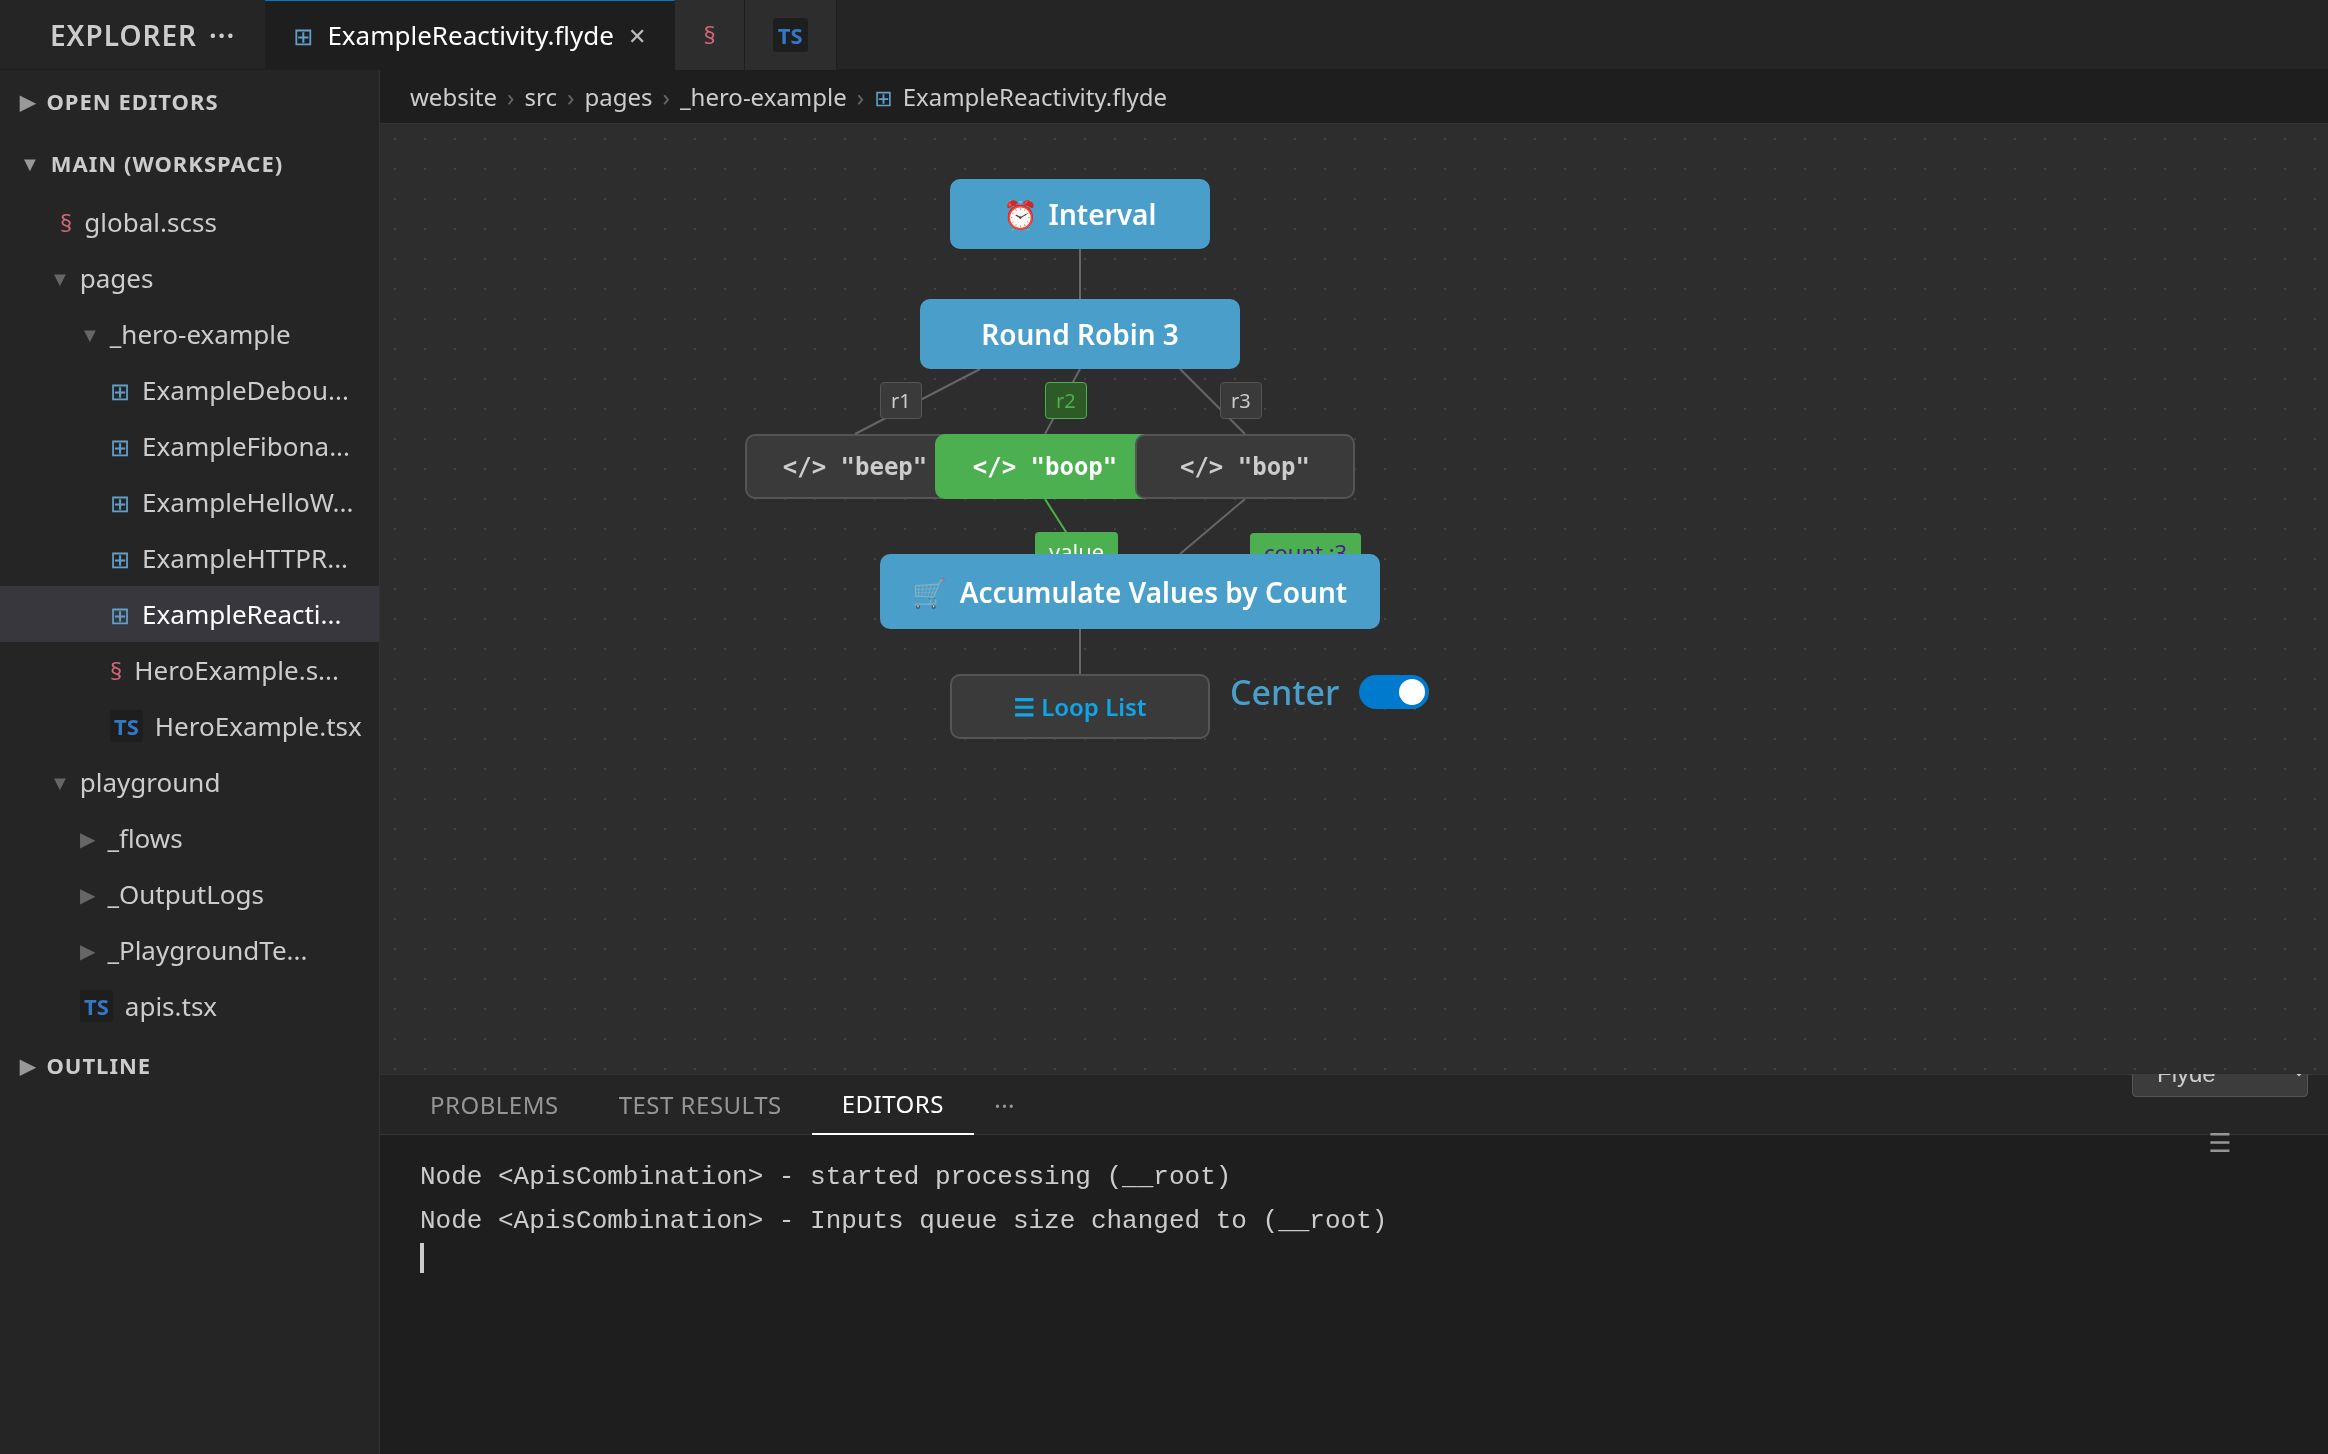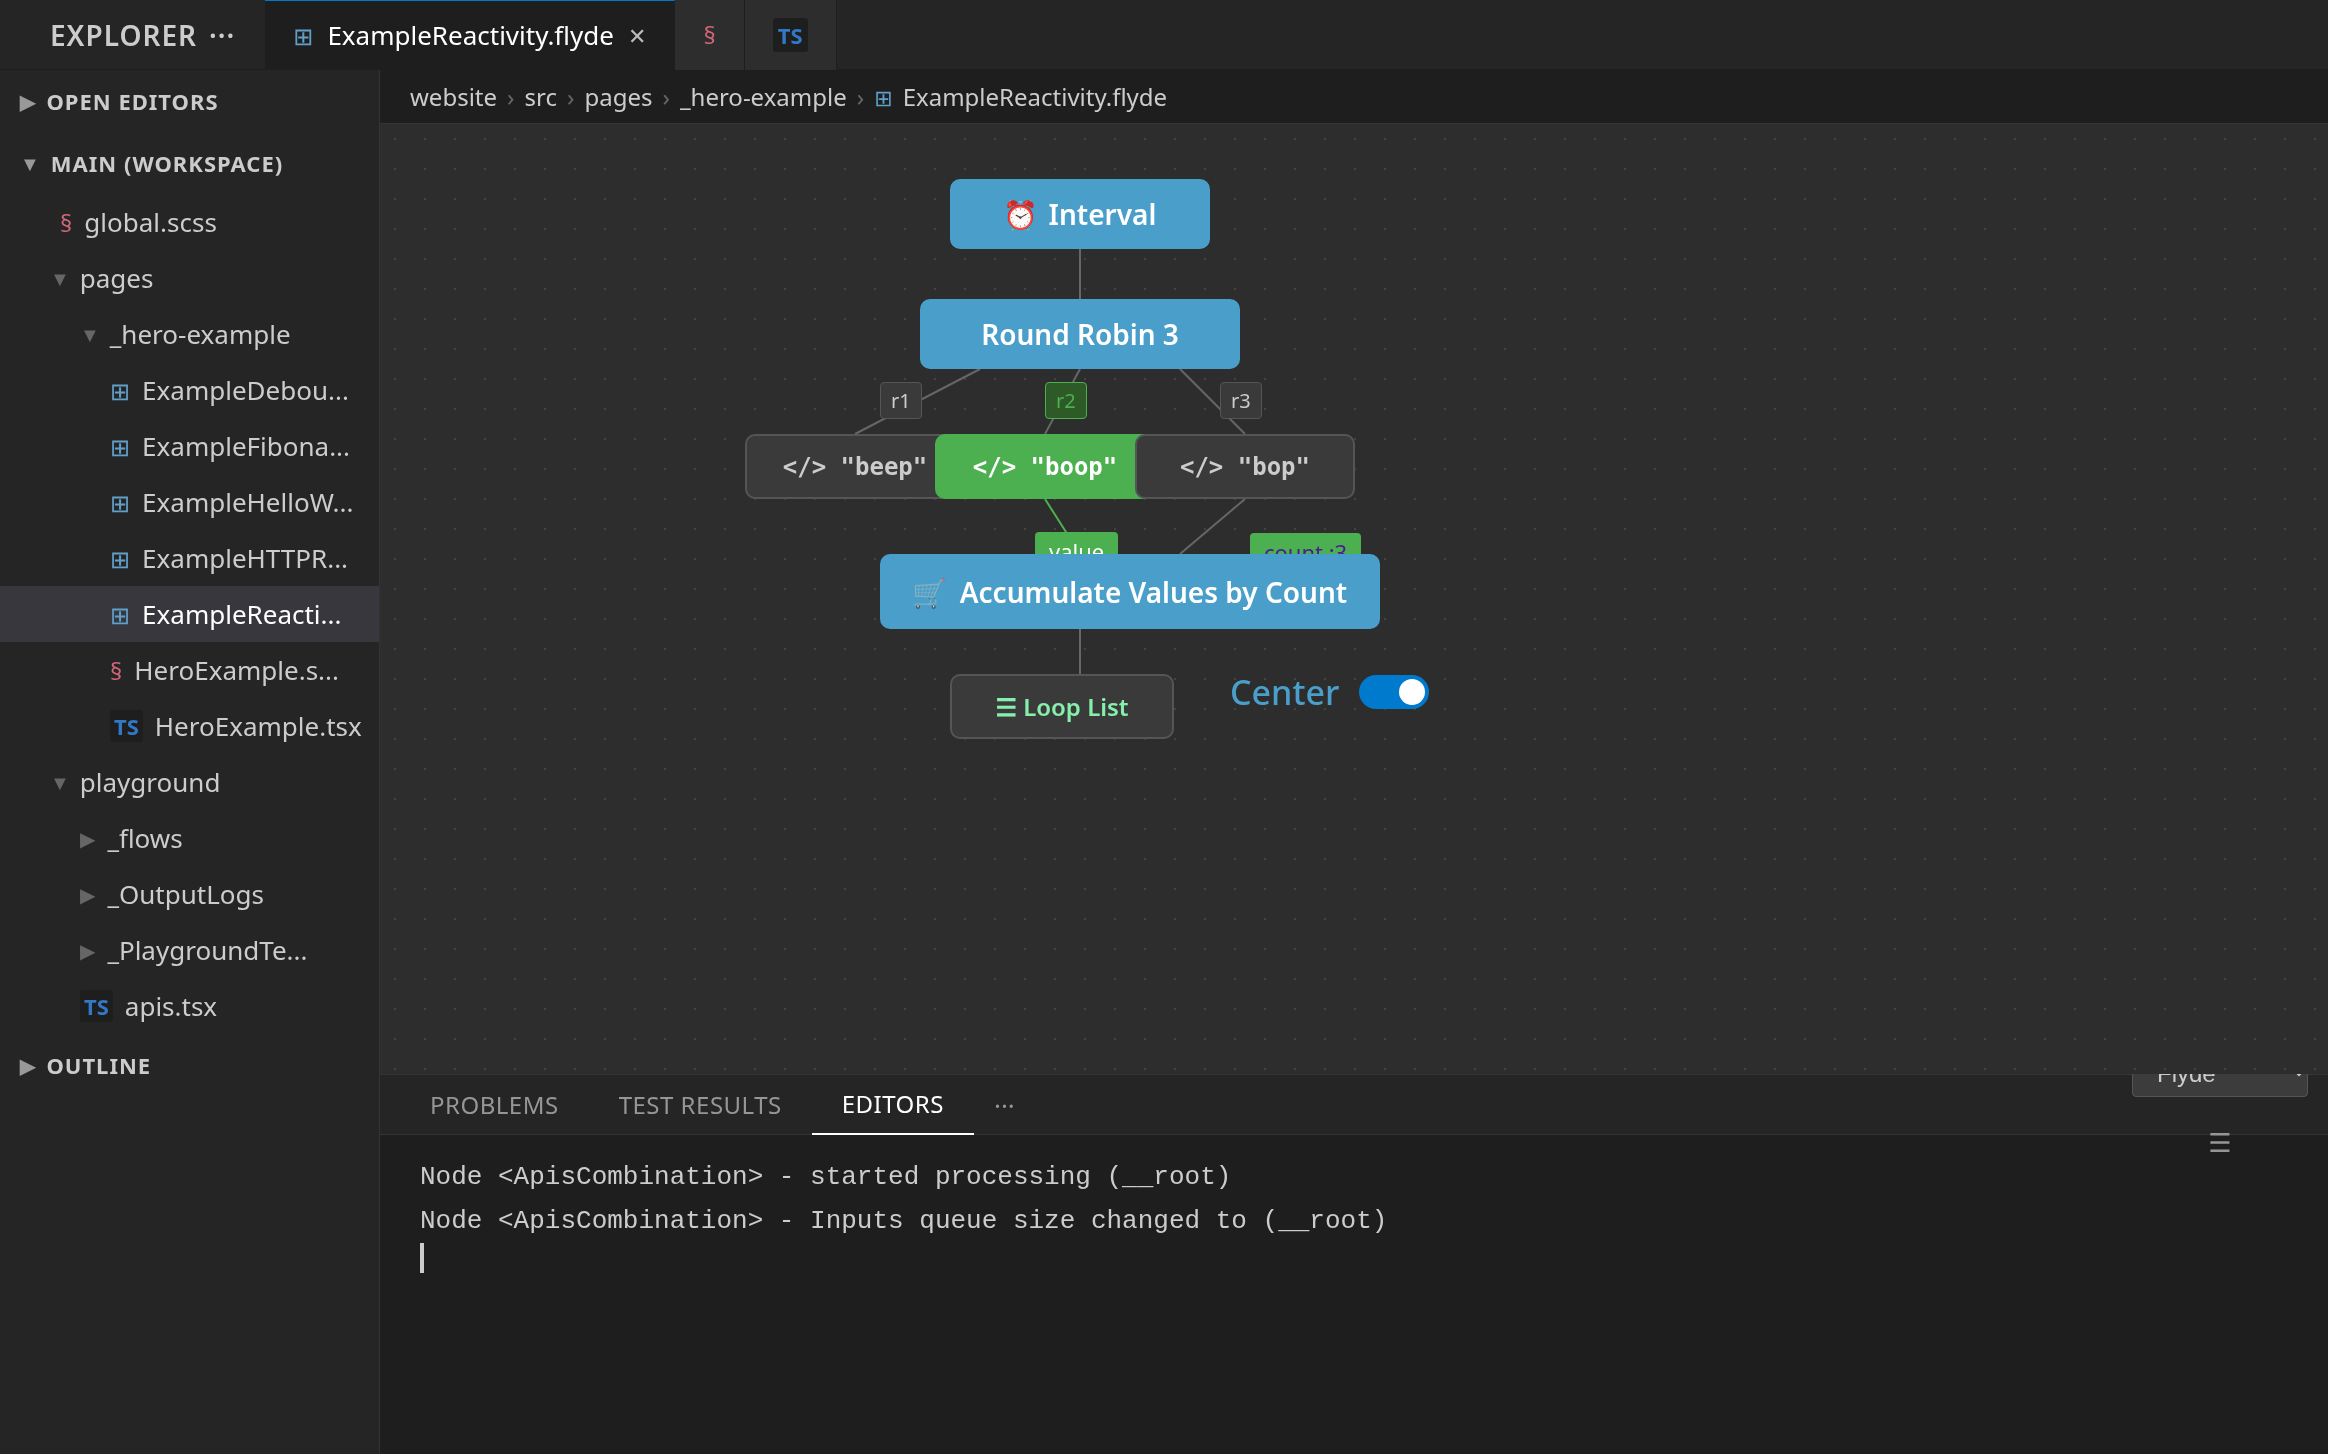--- a/index.html
+++ b/index.html
@@ -224,23 +224,23 @@
       background: #4a9eca;
       color: white;
       width: 500px;
       height: 75px;
       top: 430px;
       left: 500px;
       font-size: 28px;
     }
     .node-loop-list {
       background: #3a3a3a;
-      color: #86efac;
+      color: #0ea5e9;
       border: 2px solid #555;
-      width: 224px;
+      width: 260px;
       height: 65px;
       top: 550px;
       left: 570px;
       font-size: 24px;
     }
     .node-center {
       position: absolute;
       top: 545px;
       left: 850px;
       font-size: 34px;

